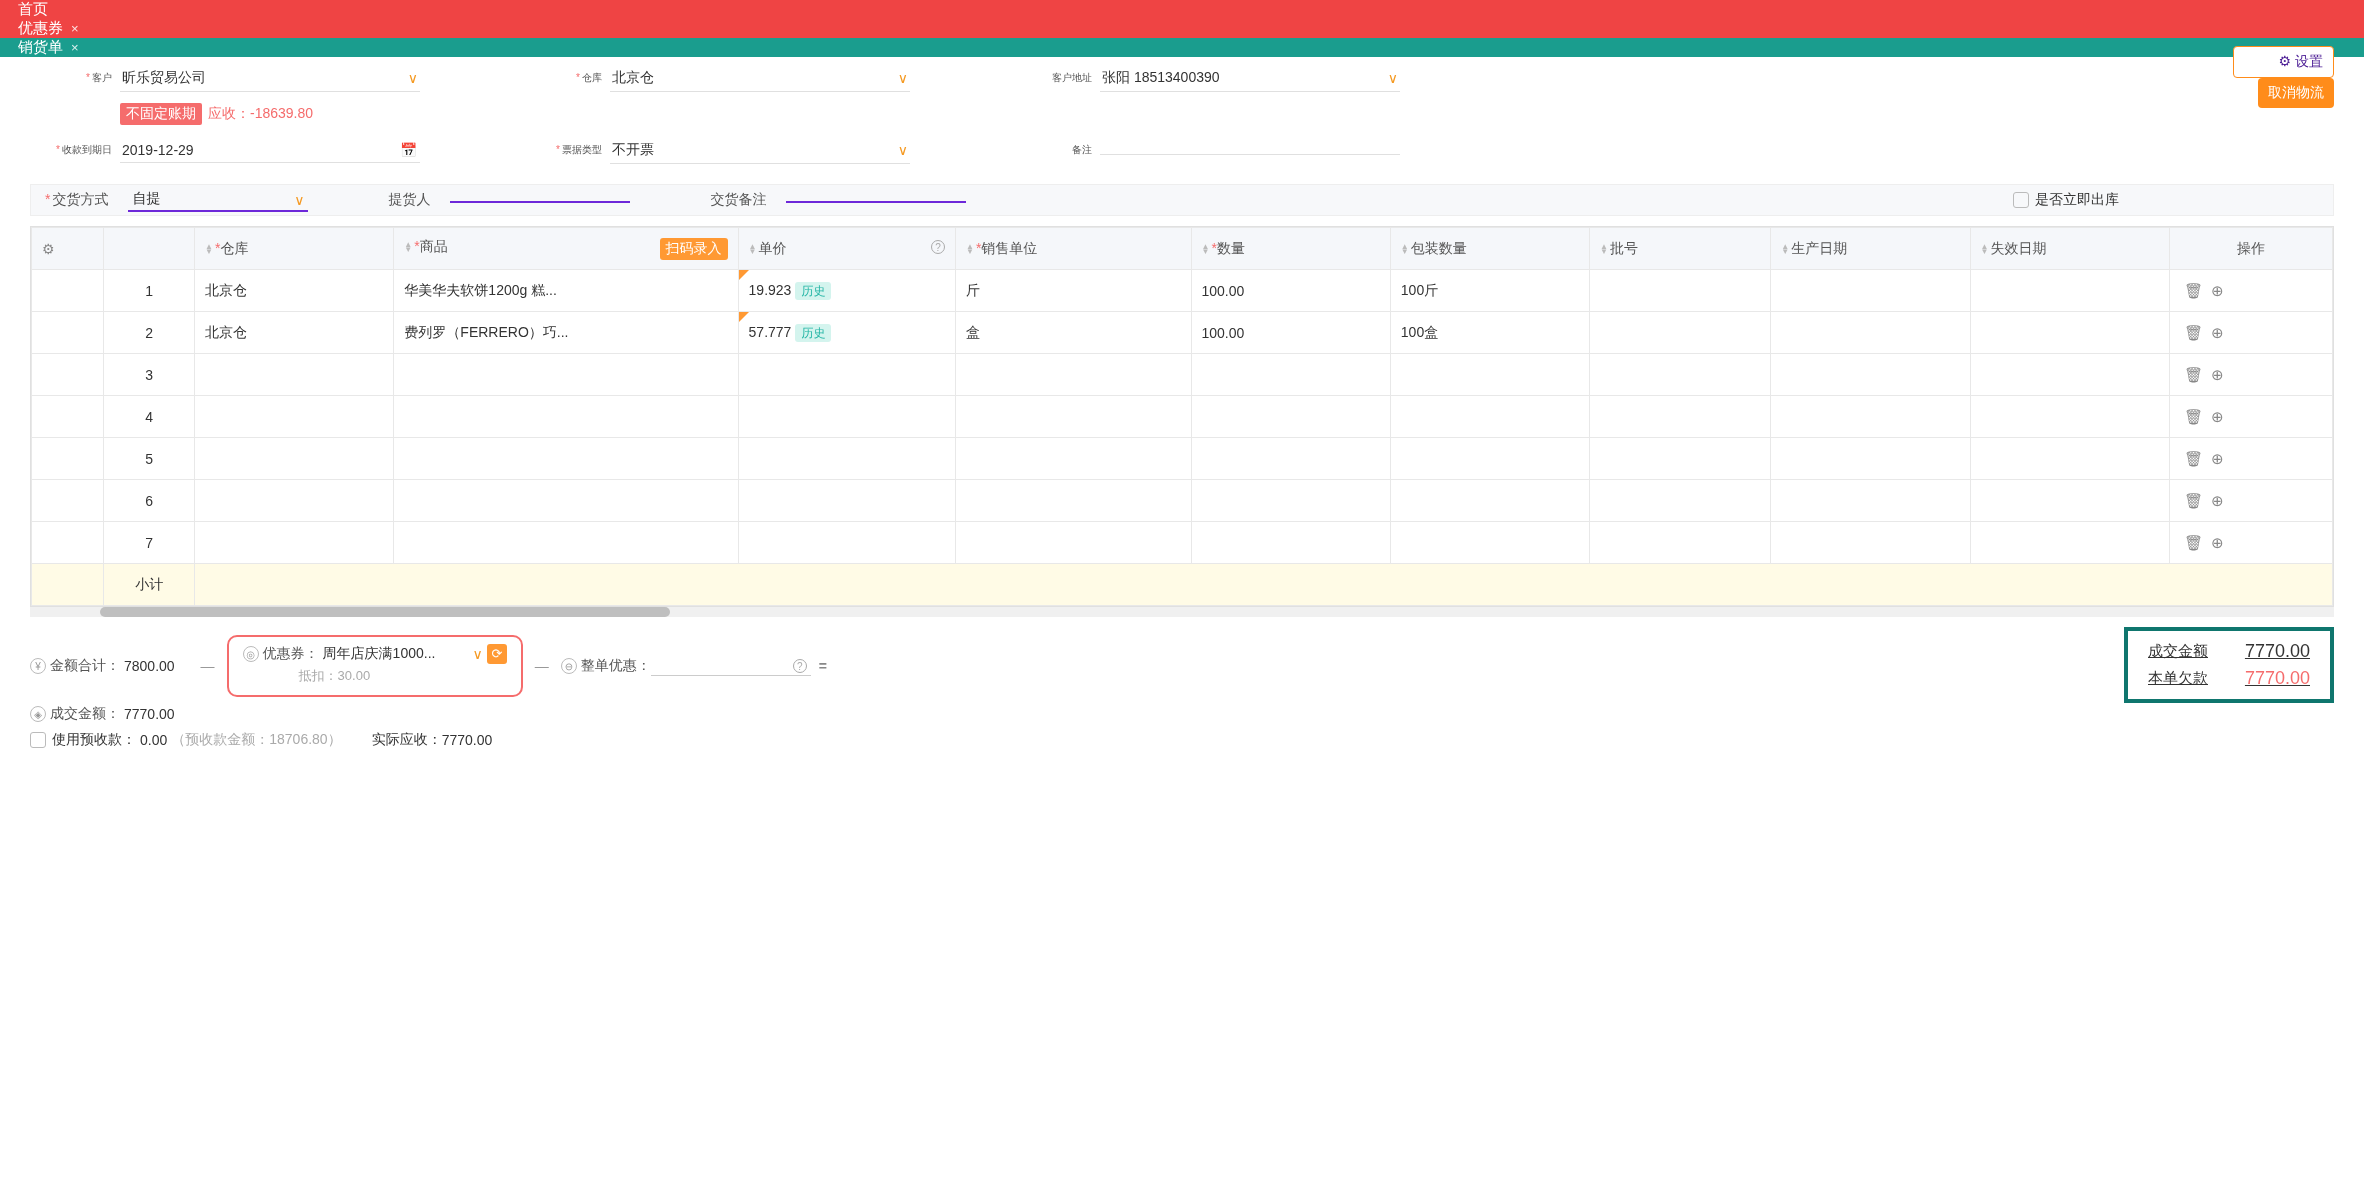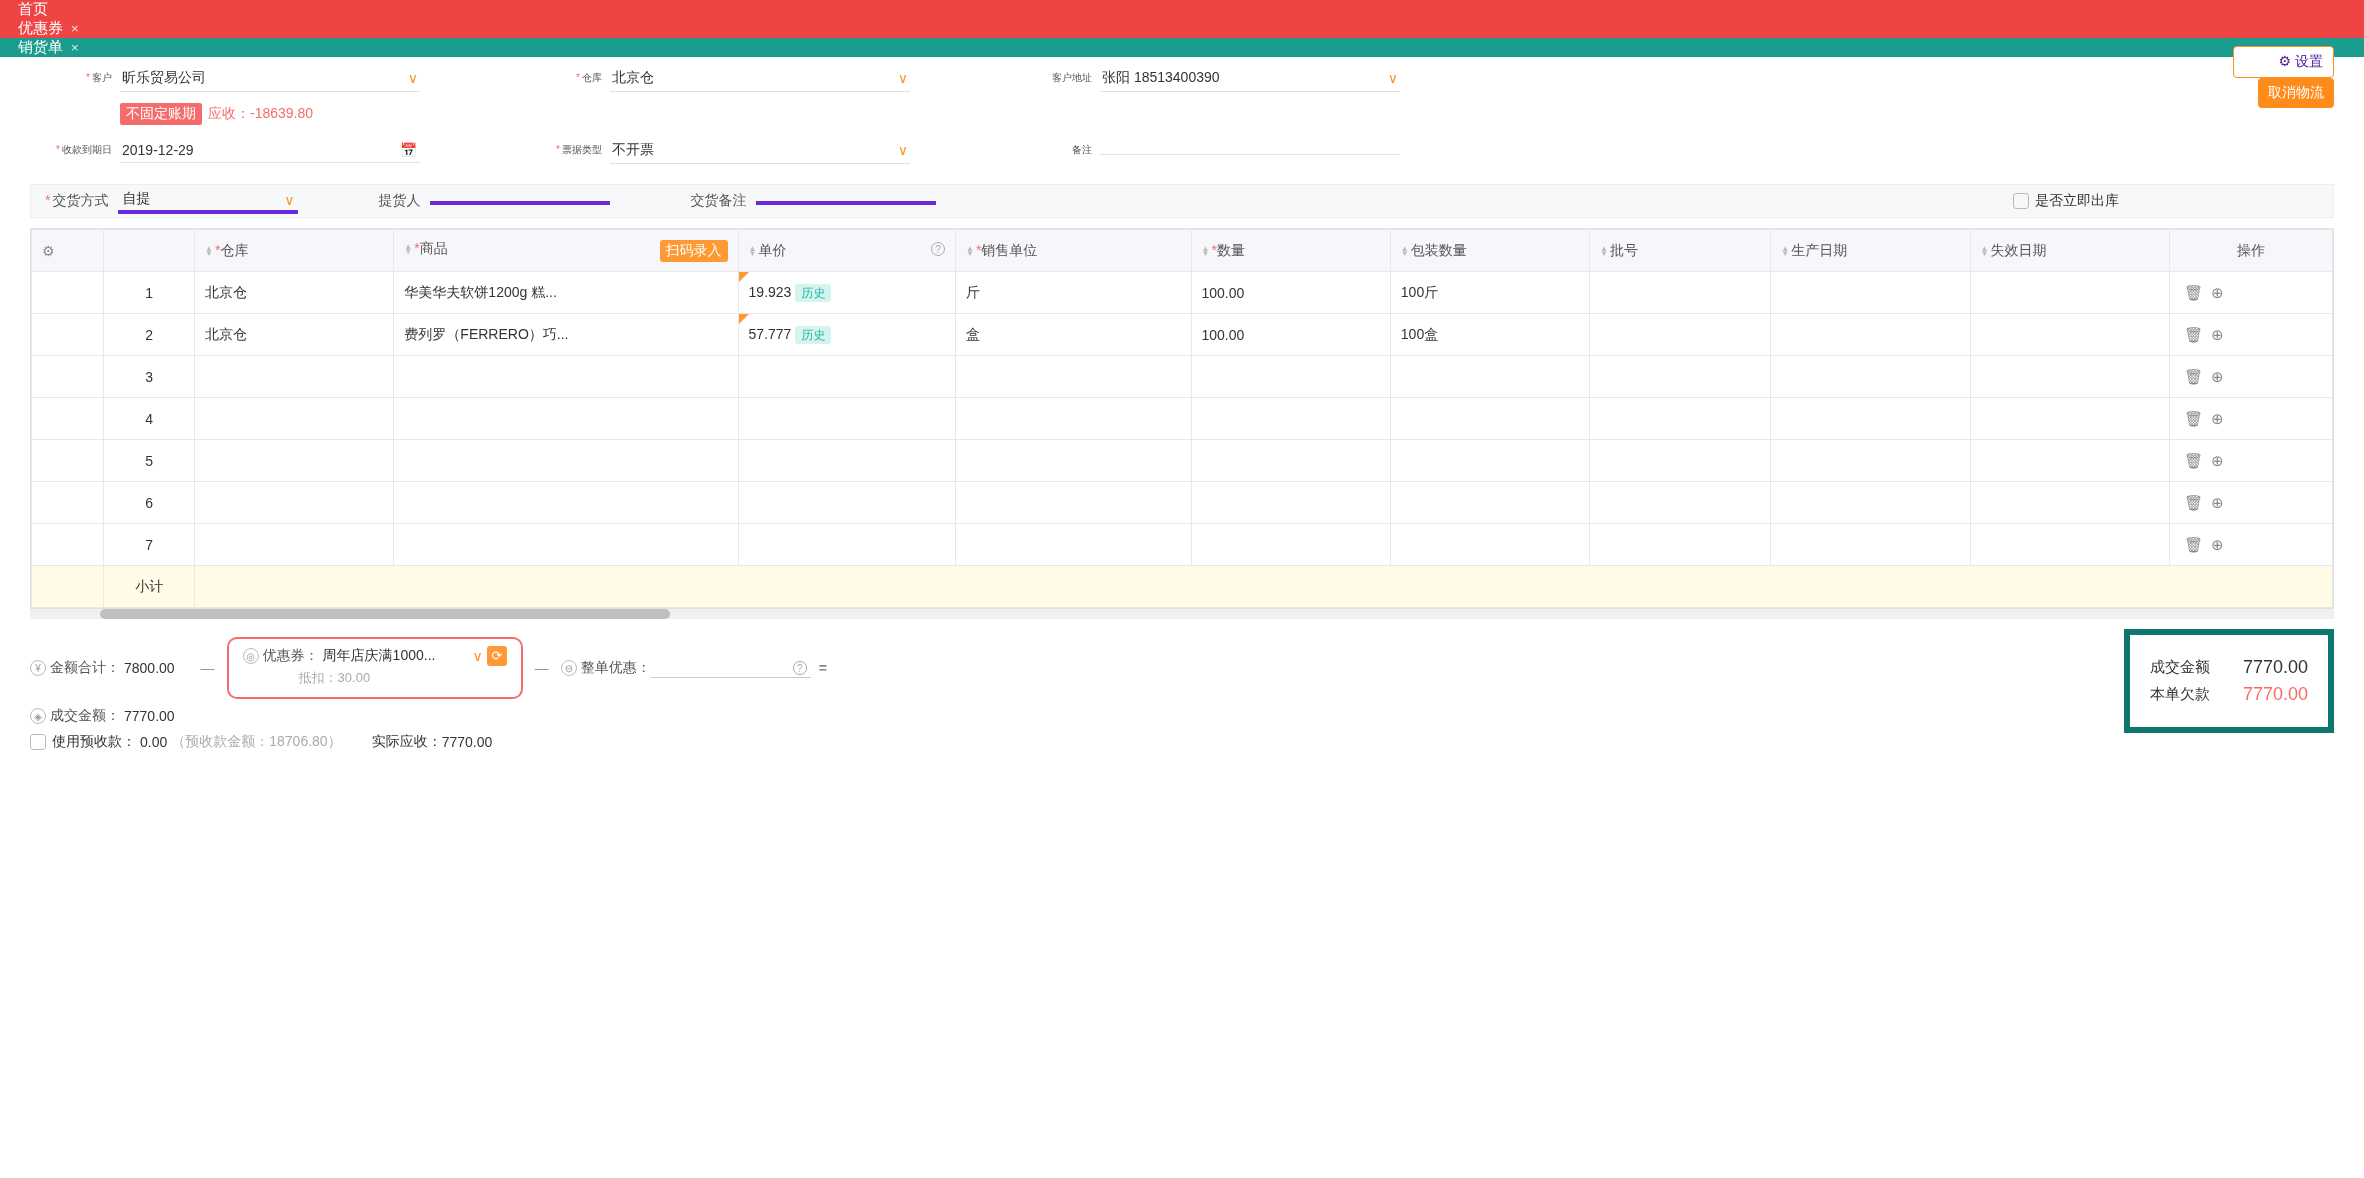--- a/index.html
+++ b/index.html
@@ -26,21 +26,21 @@
 
 .btn-orange { position: absolute; right: 30px; background: #ff8c1a; color: #fff; border: none; border-radius: 4px; padding: 6px 10px; font-size: 14px; cursor: pointer; }
 .btn-orange.top1 { top: -10px; }
 .btn-orange.top2 { top: 22px; }
 
 
 .delivery-row { margin: 16px 30px 10px 30px; background: #f7f8fa; border: 1px solid #eee; display: flex; align-items: center; padding: 3px 14px; }
 .delivery-row .dl-field { display: flex; align-items: center; margin-right: 80px; }
 .delivery-row .dl-label { color: #555; }
 .delivery-row .dl-label .req { color: #f56c6c; margin-right: 2px; }
-.delivery-row .dl-val { margin-left: 10px; min-width: 180px; border-bottom: 4px solid #6d28d9; padding: 2px 4px; display: flex; justify-content: space-between; align-items: flex-end; }
+.delivery-row .dl-val { margin-left: 20px; min-width: 180px; border-bottom: 2px solid #6d28d9; padding: 2px 4px; display: flex; justify-content: space-between; align-items: flex-end; }
 .dl-check { display: flex; align-items: center; margin-left: auto; margin-right: 200px; }
 .dl-check .cbox { width: 16px; height: 16px; border: 1px solid #bbb; border-radius: 3px; margin-right: 6px; }
 
 
 .tbl-wrap { margin: 0 30px; border: 1px solid #e0e0e0; }
 .tbl { width: 100%; border-collapse: collapse; table-layout: fixed; }
 .tbl th, .tbl td { border: 1px solid #e8e8e8; padding: 8px 10px; font-size: 14px; text-align: left; height: 42px; }
 .tbl th { background: #f5f7fa; font-weight: normal; color: #555; position: relative; }
 .tbl th.center, .tbl td.center { text-align: center; }
 .sort-ic { display: inline-flex; flex-direction: column; line-height: 5px; font-size: 8px; color: #bbb; vertical-align: middle; margin-right: 2px; }
@@ -78,21 +78,21 @@
 .coupon-sub { color: #aaa; font-size: 13px; padding-left: 56px; padding-top: 2px; }
 
 .discount-field { display: flex; align-items: center; margin-left: 6px; }
 .discount-input { border-bottom: 1px solid #ccc; min-width: 160px; padding: 2px 4px; display: flex; justify-content: flex-end; }
 .eq-ic { color: #888; margin-left: 8px; font-weight: bold; }
 
 .pre-row { display: flex; align-items: center; margin-top: 8px; }
 .pre-check { width: 16px; height: 16px; border: 1px solid #bbb; border-radius: 3px; margin-right: 6px; }
 .grey-text { color: #aaa; }
 
-.footer-right { border: 6px solid #0f766e; padding: 16px 20px; min-width: 210px; }
+.footer-right { border: 4px solid #0f766e; padding: 4px 20px; min-width: 210px; text-decoration: underline; }
 .fr-row { display: flex; justify-content: space-between; align-items: center; margin: 6px 0; font-size: 15px; }
 .fr-val { font-size: 18px; }
 .red { color: #f56c6c; }
 </style>
 </head>
 <body>
 
 <div class="tabs-bar">
   <div class="tab">
       <span>首页</span>

